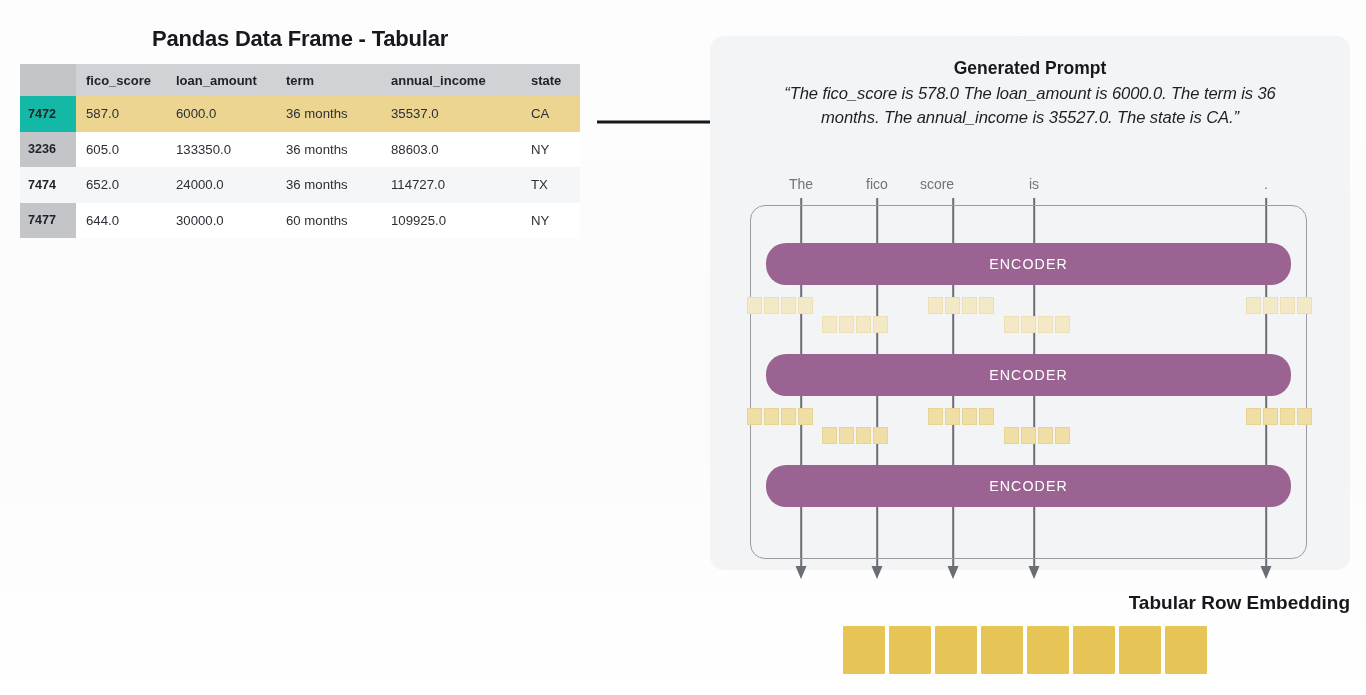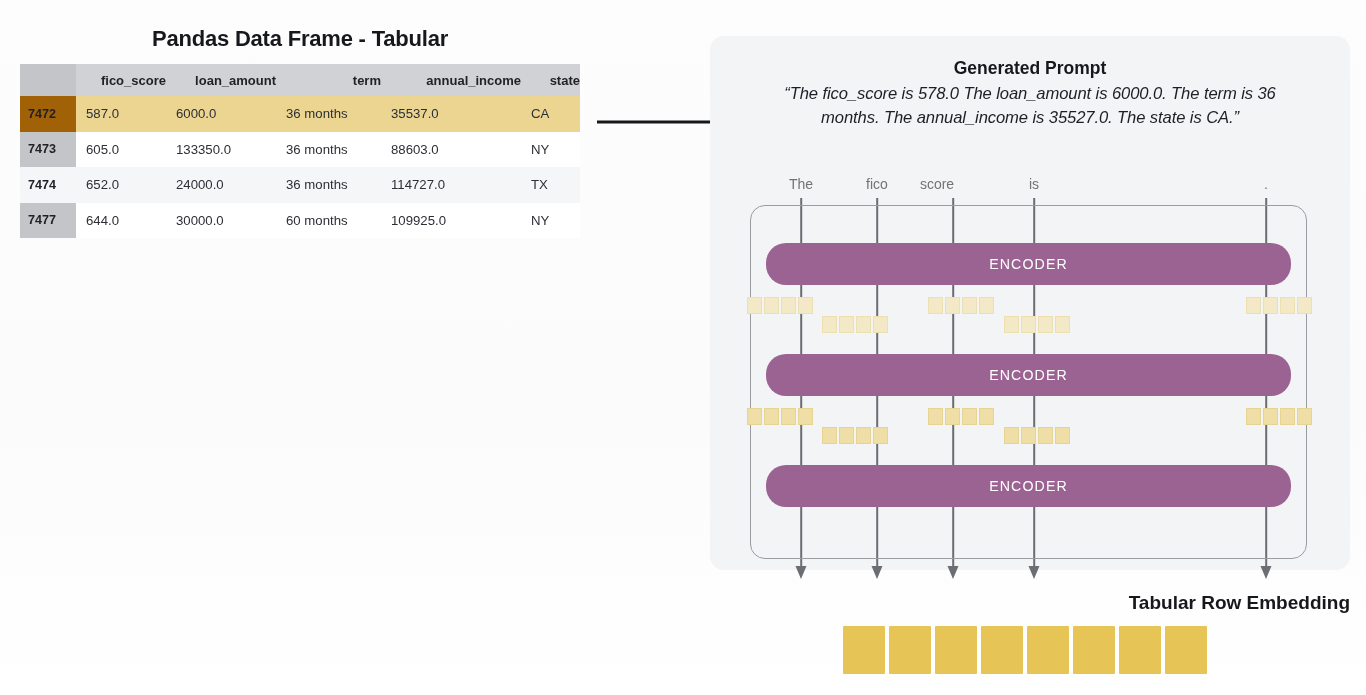--- a/index.html
+++ b/index.html
@@ -45,21 +45,21 @@
   #df-table col.c-2     { width: 105px; }
   #df-table col.c-3     { width: 140px; }
   #df-table col.c-4     { width: 59px; }
 
   #df-table thead th {
     background: #d0d2d6;
     height: 32px;
     font-size: 13px;
     font-weight: 700;
     color: #1f2127;
-    text-align: right;
+    text-align: left;
     padding: 0 0 0 10px;
     vertical-align: middle;
     white-space: nowrap;
   }
   #df-table thead th.idx-head {
     background: #c3c5c9;
   }
   #df-table tbody td {
     height: 35.5px;
     padding: 0 0 0 10px;
@@ -69,21 +69,21 @@
   }
   #df-table tbody tr.alt td { background: #f5f6f7; }
   #df-table tbody td.idx-cell {
     background: #c3c5c9;
     font-weight: 700;
     font-size: 12.6px;
     color: #1f2127;
     padding-left: 8px;
   }
   #df-table tbody tr.highlight td { background: #ecd591; }
-  #df-table tbody tr.highlight td.idx-cell { background: #a16207; }
+  #df-table tbody tr.highlight td.idx-cell { background: #14b8a6; }
 
   
   #flow-arrow {
     position: absolute;
     left: 597px;
     top: 108px;
     width: 160px;
     height: 28px;
   }
 
@@ -244,21 +244,21 @@
   <tbody id="df-body">
       <tr class="highlight">
         <td class="idx-cell">7472</td>
         <td>587.0</td>
         <td>6000.0</td>
         <td>36 months</td>
         <td>35537.0</td>
         <td>CA</td>
       </tr>
       <tr>
-        <td class="idx-cell">7473</td>
+        <td class="idx-cell">3236</td>
         <td>605.0</td>
         <td>133350.0</td>
         <td>36 months</td>
         <td>88603.0</td>
         <td>NY</td>
       </tr>
       <tr class="alt">
         <td class="idx-cell">7474</td>
         <td>652.0</td>
         <td>24000.0</td>

